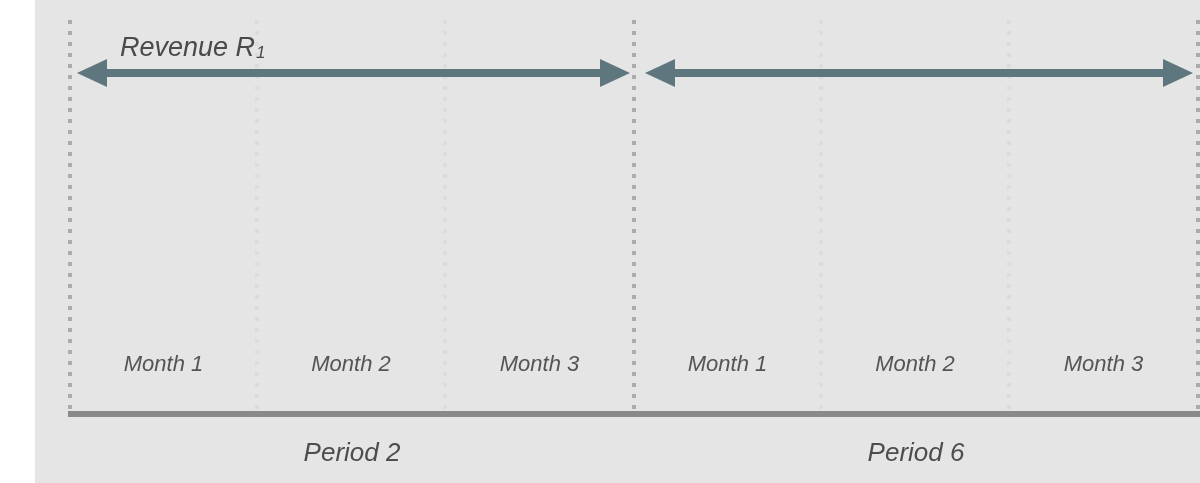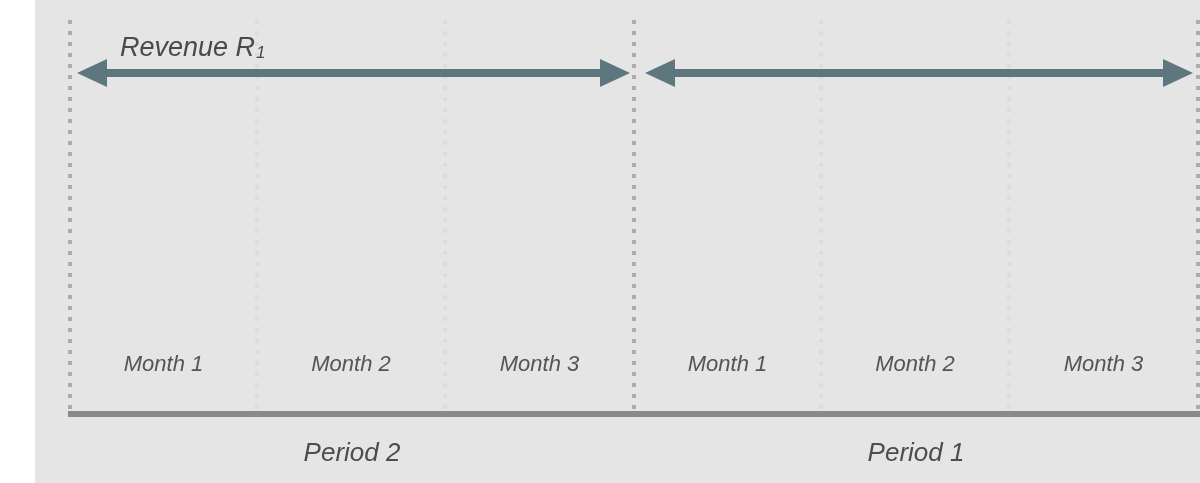--- a/index.html
+++ b/index.html
@@ -144,15 +144,15 @@
   <div class="month" style="left:222px;width:188px">Month 2</div>
   <div class="month" style="left:410px;width:189px">Month 3</div>
 
   <div class="month" style="left:599px;width:187px">Month 1</div>
   <div class="month" style="left:786px;width:188px">Month 2</div>
   <div class="month" style="left:974px;width:189px">Month 3</div>
 
   <div class="baseline"></div>
 
   <div class="period" style="left:35px;width:564px">Period 2</div>
-  <div class="period" style="left:599px;width:564px">Period 1</div>
+  <div class="period" style="left:599px;width:564px">Period 6</div>
 
 </div>
 
 </body></html>

